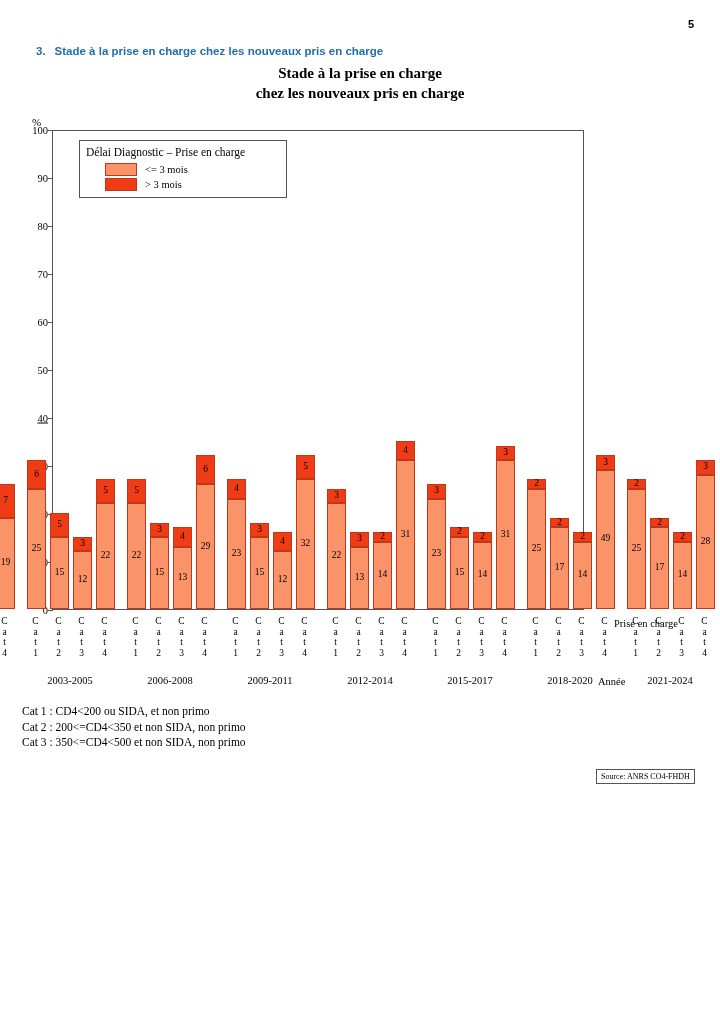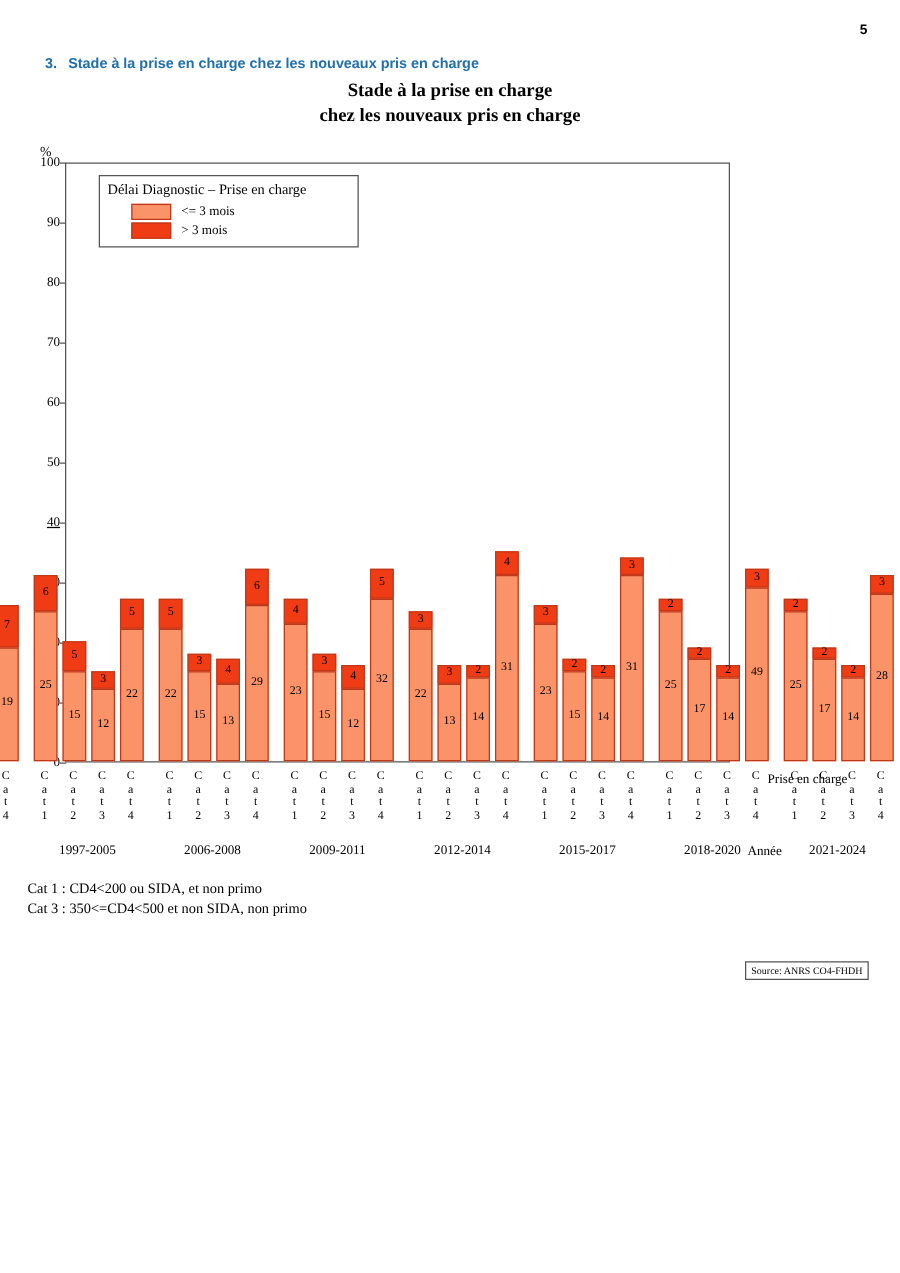--- a/index.html
+++ b/index.html
@@ -530,21 +530,21 @@
       <span class="ch">a</span>
       <span class="ch">t</span>
       <span class="ch">3</span>
     </div>
     <div class="cat-label" style="left: 43px;">
       <span class="ch">C</span>
       <span class="ch">a</span>
       <span class="ch">t</span>
       <span class="ch">4</span>
     </div>
-    <div class="period-label" style="left: -26px; width: 88px;">1997-2005</div>
+    <div class="period-label" style="left: -26px; width: 88px;">2003-2005</div>
     <div class="cat-label" style="left: 74px;">
       <span class="ch">C</span>
       <span class="ch">a</span>
       <span class="ch">t</span>
       <span class="ch">1</span>
     </div>
     <div class="cat-label" style="left: 97px;">
       <span class="ch">C</span>
       <span class="ch">a</span>
       <span class="ch">t</span>
@@ -688,16 +688,17 @@
       <span class="ch">4</span>
     </div>
     <div class="period-label" style="left: 574px; width: 88px;">2021-2024</div>
   </div>
 
 <div class="axis-name" id="prise-en-charge-axis-name">Prise en charge</div>
 <div class="axis-name" id="annee-axis-name">Année</div>
 
 <div id="footnotes">
   <div>Cat 1 : CD4&lt;200 ou SIDA, et non primo</div>
+  <div>Cat 2 : 200&lt;=CD4&lt;350 et non SIDA, non primo</div>
   <div>Cat 3 : 350&lt;=CD4&lt;500 et non SIDA, non primo</div>
 </div>
 
 <div id="source-box">Source: ANRS CO4-FHDH</div>
 
 </body></html>

